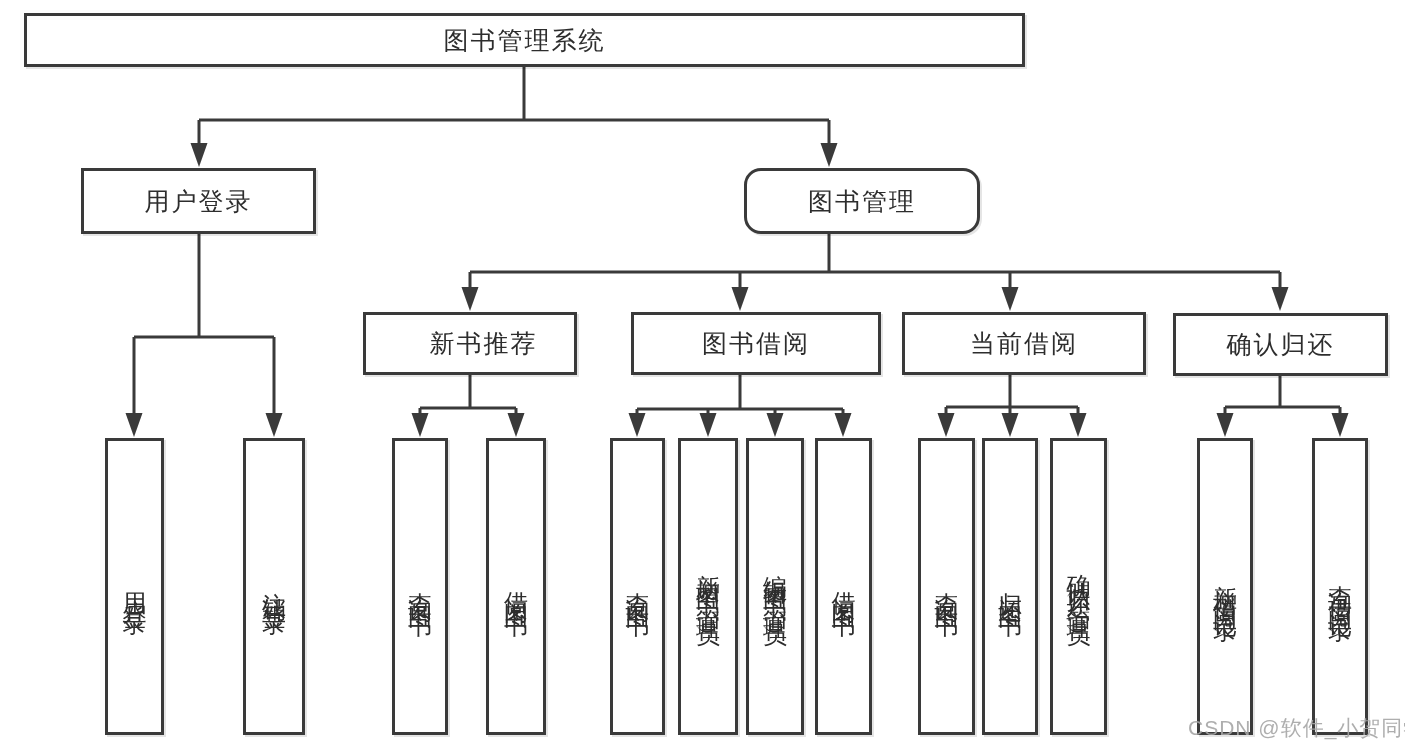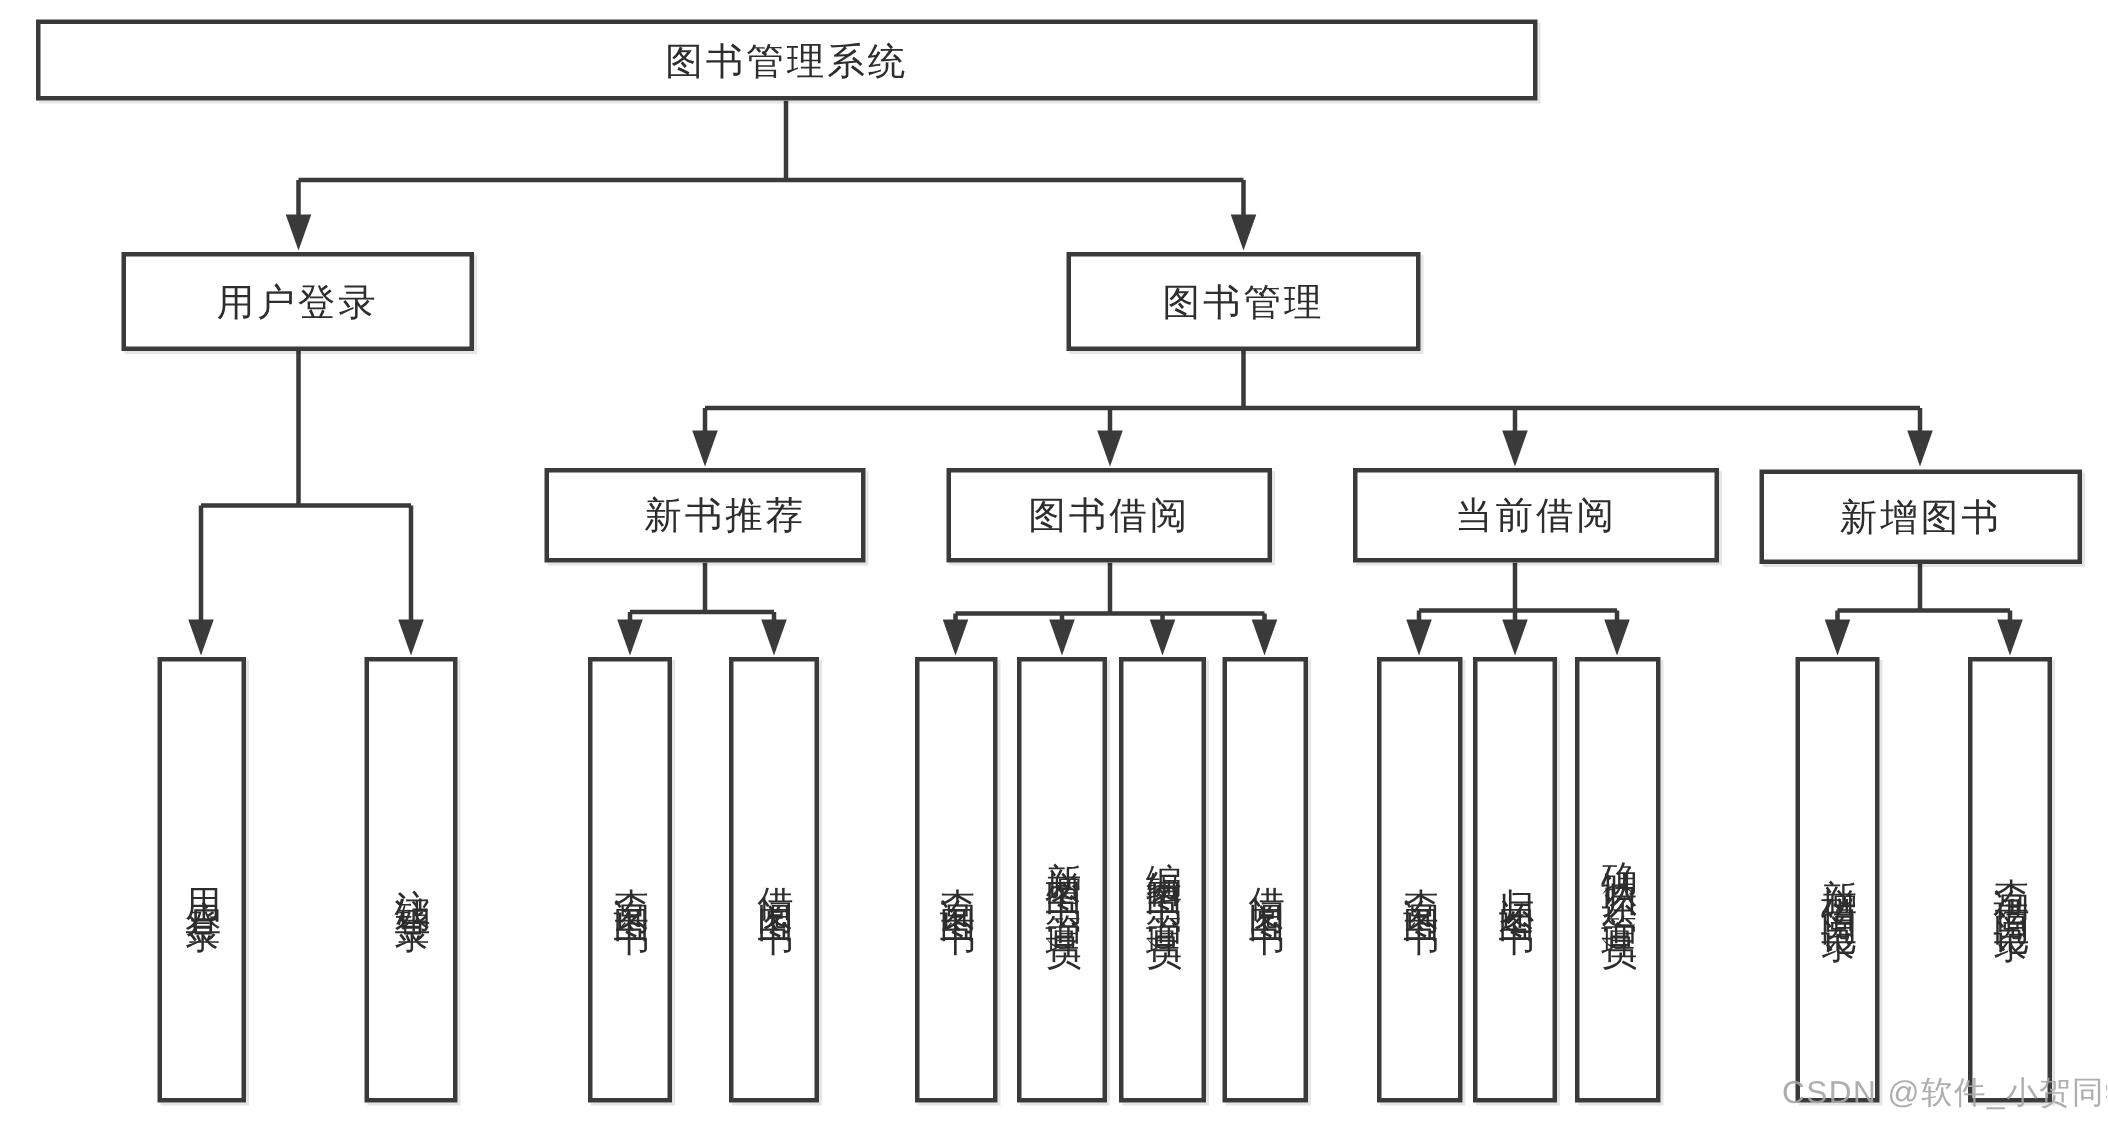--- a/index.html
+++ b/index.html
@@ -109,35 +109,35 @@
     </g>
   </svg>
 
   <div class="node hbox" style="left:24px; top:13px; width:1001px; height:54px;align-items:center;">
     <span>图书管理系统</span>
   </div>
 
   <div class="node hbox" style="left:81px; top:168px; width:235px; height:66px;">
     <span>用户登录</span>
   </div>
-  <div class="node hbox" style="left:711px; top:168px; width:236px; height:66px;">
+  <div class="node hbox" style="left:744px; top:168px; width:236px; height:66px;border-radius:17px;">
     <span>图书管理</span>
   </div>
 
   <div class="node hbox" style="left:363px; top:312px; width:214px; height:63px;padding-left:27px;">
     <span>新书推荐</span>
   </div>
-  <div class="node hbox" style="left:631px; top:312px; width:217px; height:63px;">
+  <div class="node hbox" style="left:631px; top:312px; width:250px; height:63px;">
     <span>图书借阅</span>
   </div>
   <div class="node hbox" style="left:902px; top:312px; width:244px; height:63px;">
     <span>当前借阅</span>
   </div>
   <div class="node hbox" style="left:1173px; top:313px; width:215px; height:63px;">
-    <span>新增图书</span>
+    <span>确认归还</span>
   </div>
 
   <div class="node leaf" style="left:105px; width:59px;">
     <span class="vtext">用户登录</span>
   </div>
   <div class="node leaf" style="left:243px; width:62px;">
     <span class="vtext">注销登录</span>
   </div>
 
   <div class="node leaf" style="left:392px; width:56px;">

